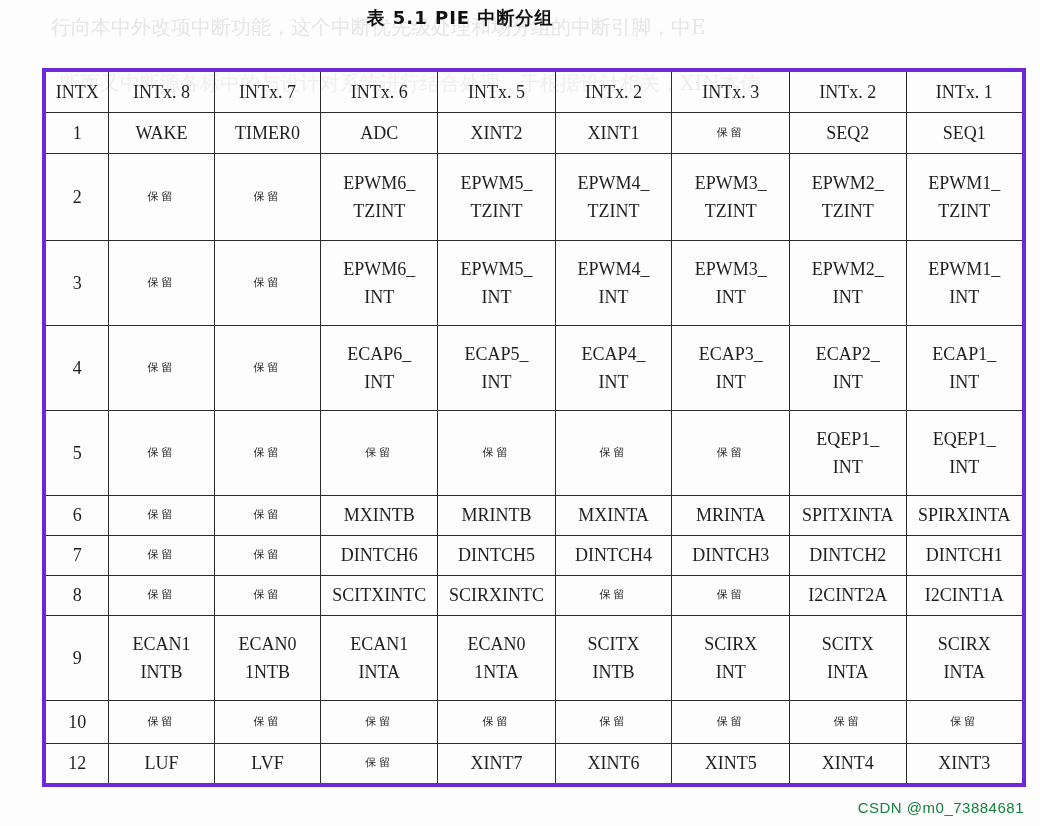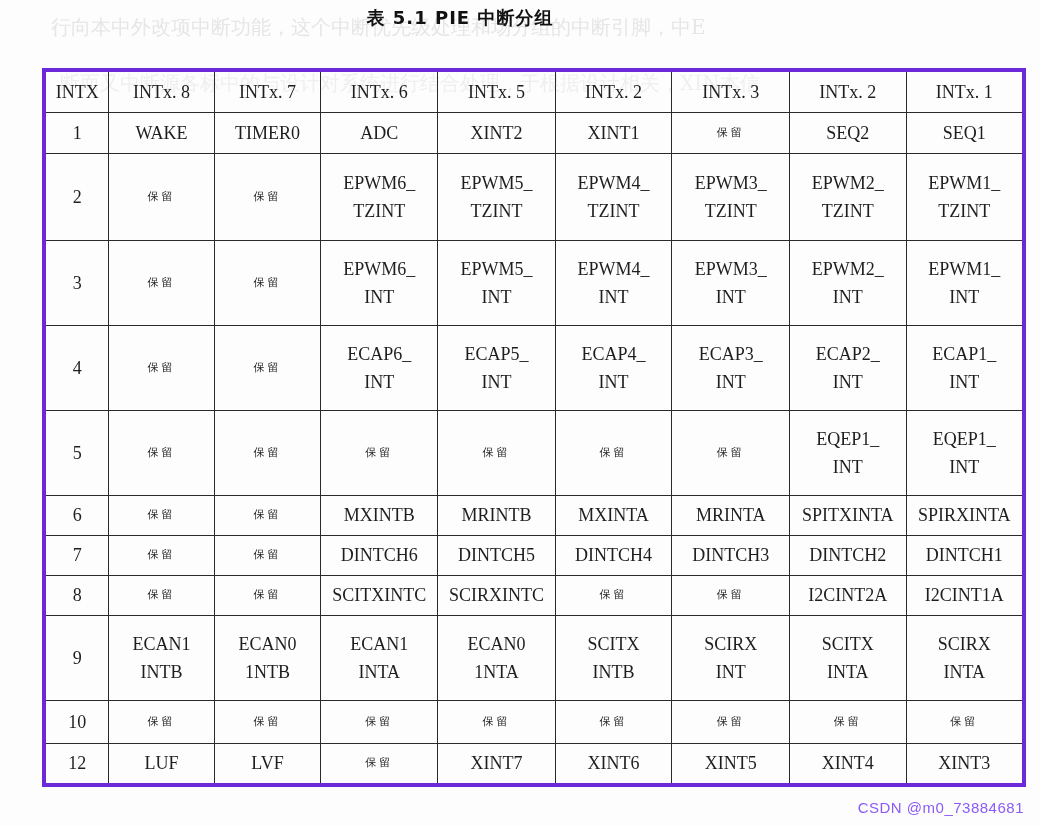--- a/index.html
+++ b/index.html
@@ -62,21 +62,21 @@
     font-size: 11px;
     letter-spacing: 3px;
   }
   .cell-line { display: block; }
   .watermark {
     position: absolute;
     right: 16px;
     bottom: 10px;
     font-family: "Liberation Sans", "DejaVu Sans", sans-serif;
     font-size: 15px;
-    color: #8b5cf6;
+    color: #15803d;
     letter-spacing: 0.5px;
   }
 </style>
 </head>
 <body>
 
 <div class="ghost" style="top:14px;left:40px;margin-left:11px;">行向本中外改项中断功能，这个中断优先级处理和场分组的中断引脚，中E</div>
 <div class="ghost" style="top:70px;left:60px;opacity:.6;">断而又中断源各标中的与设计对系统进行结合处理，于根据设计相关，XIN本信</div>
 
 <div class="title">表 5.1   PIE 中断分组</div>

